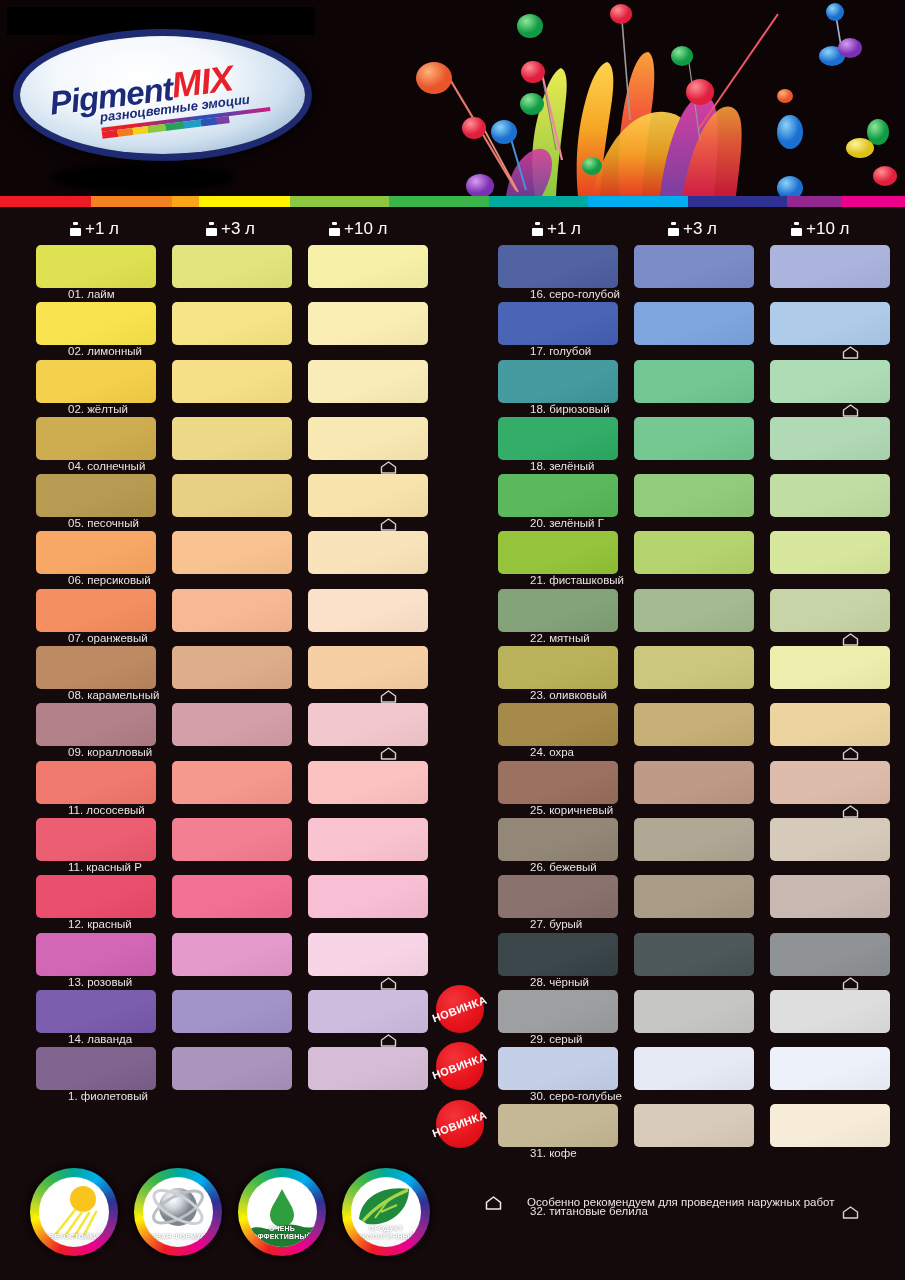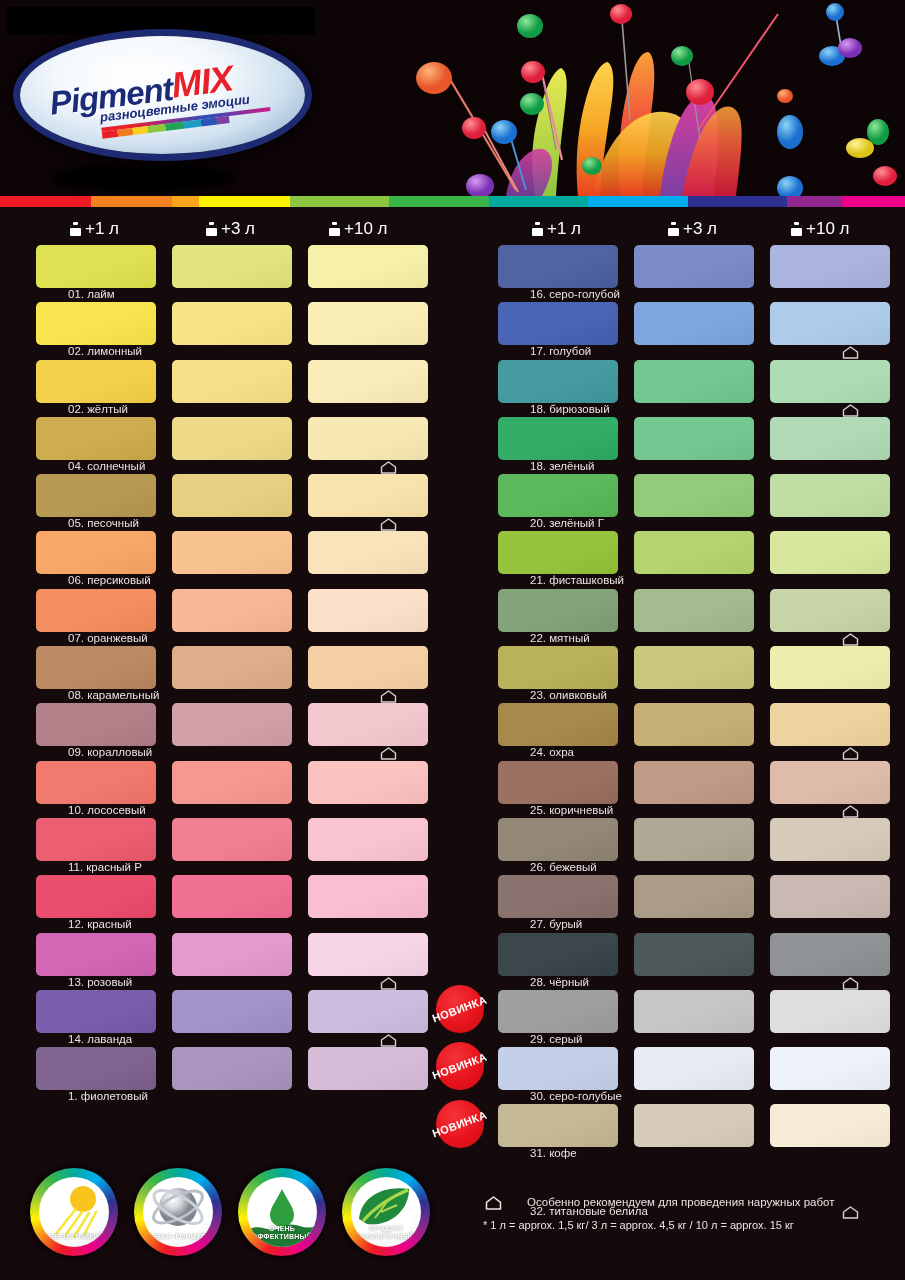--- a/index.html
+++ b/index.html
@@ -403,21 +403,21 @@
         <div class="house">
           <svg width="17" height="13" viewBox="0 0 17 13">
             <path d="M1.5 12 L1.5 6 L8.5 1 L15.5 6 L15.5 12 Z" fill="none" stroke="#d8d2cf" stroke-width="1.4" stroke-linejoin="round"></path>
           </svg>
         </div>
       </div>
       <div class="row">
         <div class="sw c0" style="background: linear-gradient(160deg, rgb(240, 122, 110) 0%, rgb(240, 122, 110) 55%, rgb(230, 112, 100) 100%);"></div>
         <div class="sw c1" style="background: linear-gradient(160deg, rgb(245, 153, 143) 0%, rgb(245, 153, 143) 55%, rgb(235, 143, 133) 100%);"></div>
         <div class="sw c2" style="background: linear-gradient(160deg, rgb(250, 194, 193) 0%, rgb(250, 194, 193) 55%, rgb(240, 184, 183) 100%);"></div>
-        <div class="row-label">10. лососевый</div>
+        <div class="row-label">11. лососевый</div>
       </div>
       <div class="row">
         <div class="sw c0" style="background: linear-gradient(160deg, rgb(236, 95, 114) 0%, rgb(236, 95, 114) 55%, rgb(226, 85, 104) 100%);"></div>
         <div class="sw c1" style="background: linear-gradient(160deg, rgb(242, 128, 146) 0%, rgb(242, 128, 146) 55%, rgb(232, 118, 136) 100%);"></div>
         <div class="sw c2" style="background: linear-gradient(160deg, rgb(249, 195, 207) 0%, rgb(249, 195, 207) 55%, rgb(239, 185, 197) 100%);"></div>
         <div class="row-label">11. красный Р</div>
       </div>
       <div class="row">
         <div class="sw c0" style="background: linear-gradient(160deg, rgb(234, 79, 110) 0%, rgb(234, 79, 110) 55%, rgb(224, 69, 100) 100%);"></div>
         <div class="sw c1" style="background: linear-gradient(160deg, rgb(240, 113, 147) 0%, rgb(240, 113, 147) 55%, rgb(230, 103, 137) 100%);"></div>
@@ -667,14 +667,13 @@
 
 <div class="legend">
   <div class="legend-row">
     <span class="legend-ico">
       <svg width="17" height="14" viewBox="0 0 17 14">
         <path d="M1.5 13 L1.5 6.4 L8.5 1 L15.5 6.4 L15.5 13 Z" fill="none" stroke="#efe9e6" stroke-width="1.5" stroke-linejoin="round"></path>
       </svg>
     </span>
     <span>Особенно рекомендуем для проведения наружных работ</span>
   </div>
-  <div class="legend-note">* 1 л = approx. 1,5 кг/ 3 л = approx. 4,5 кг / 10 л = approx. 15 кг</div>
 </div>
 
 </body></html>

